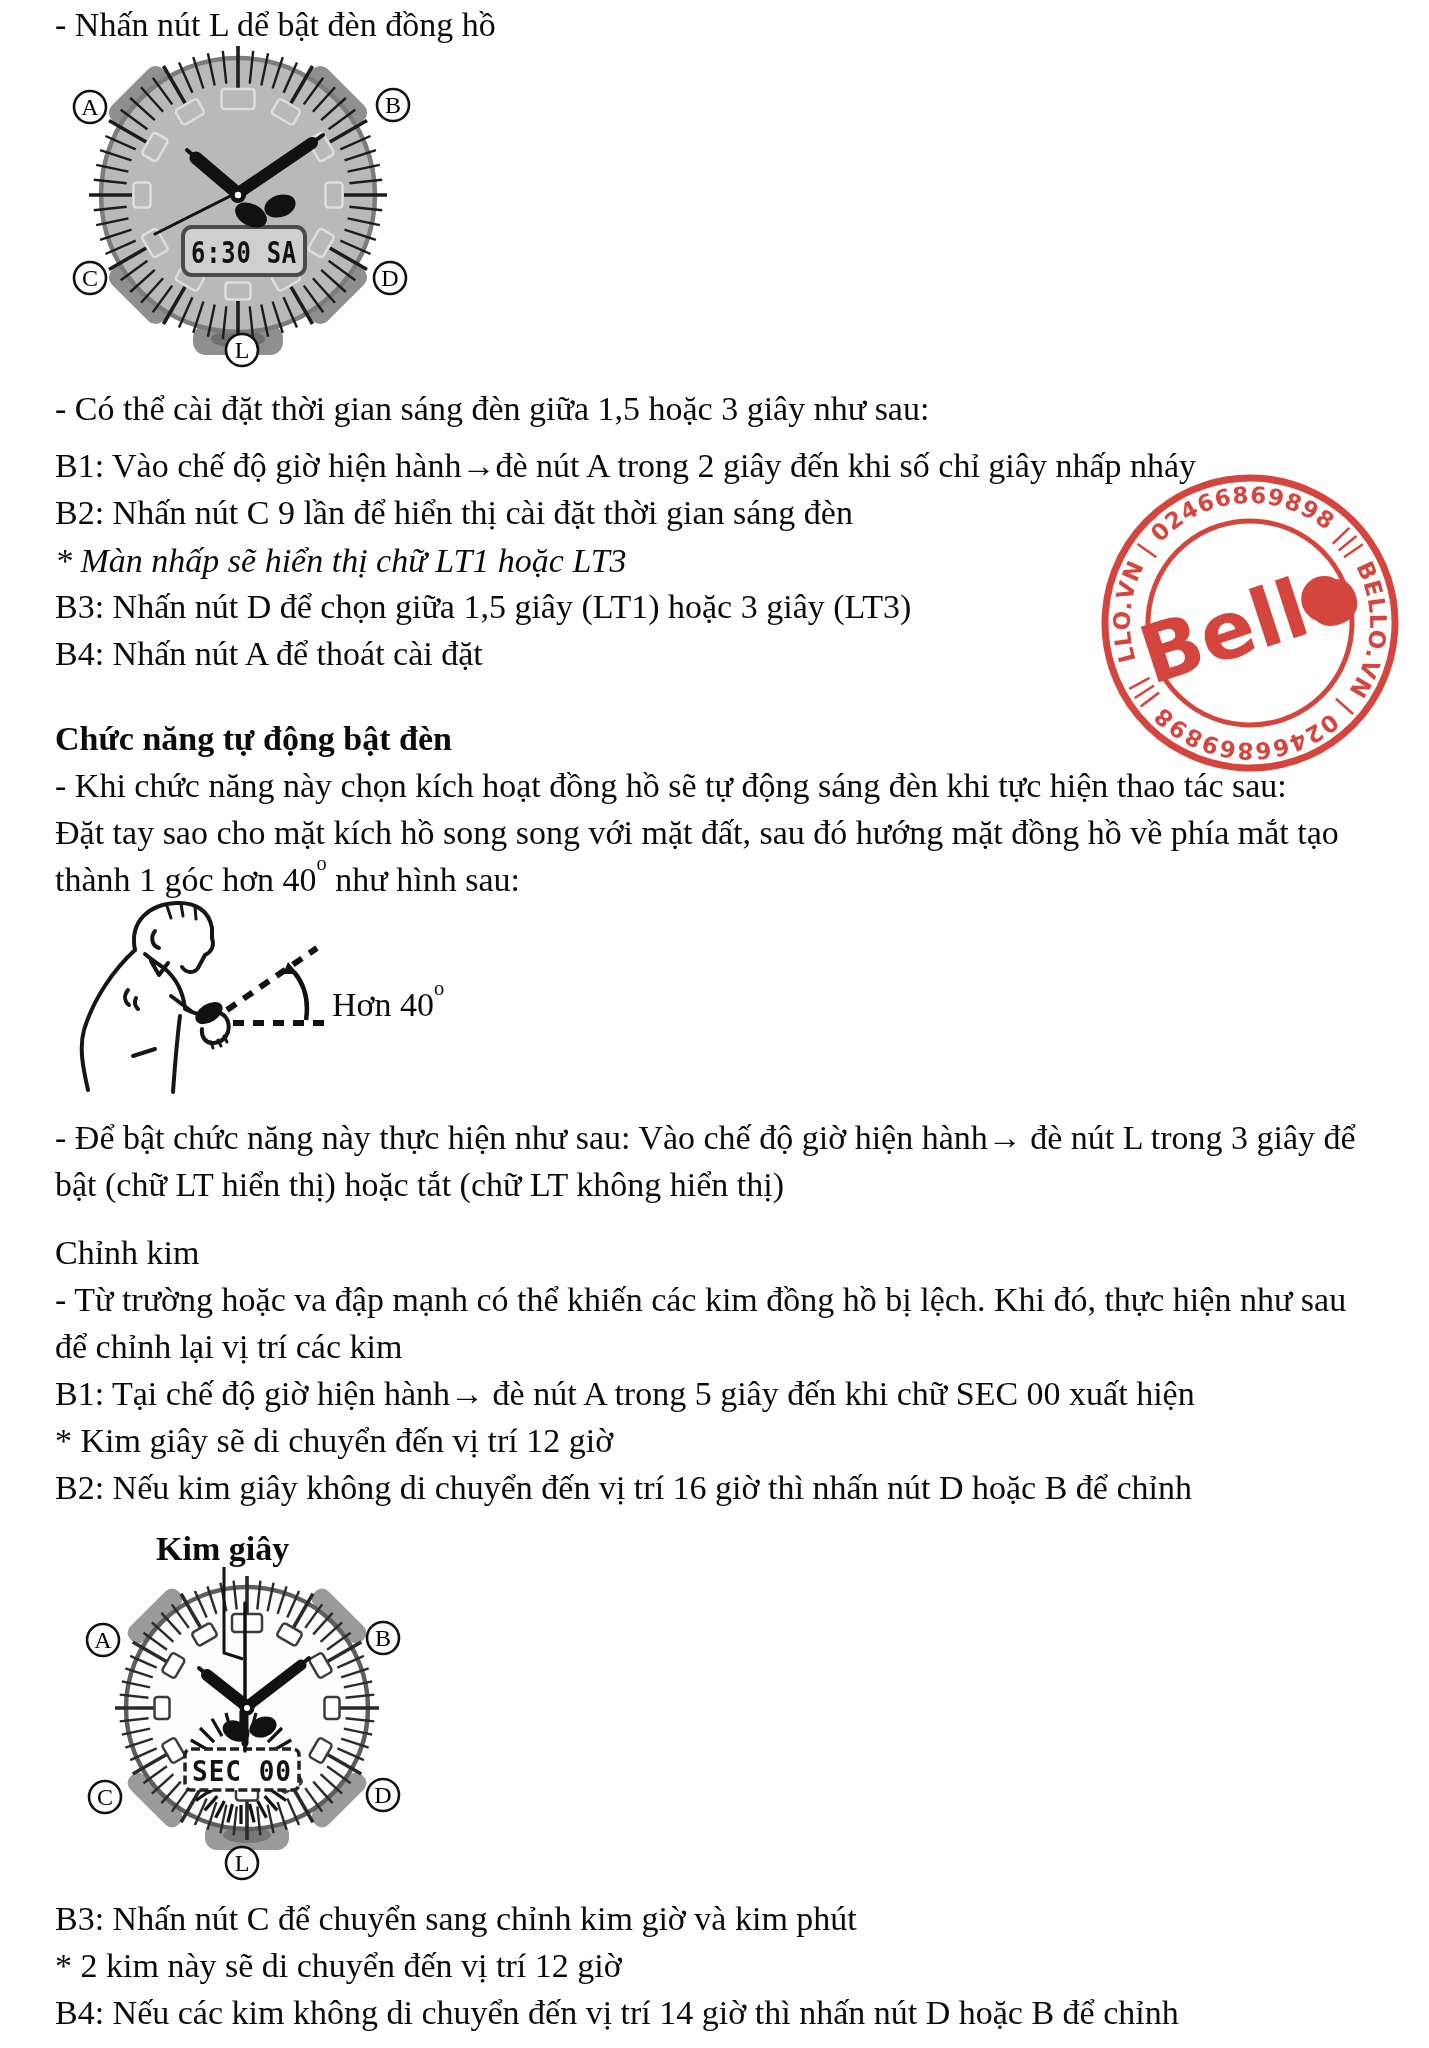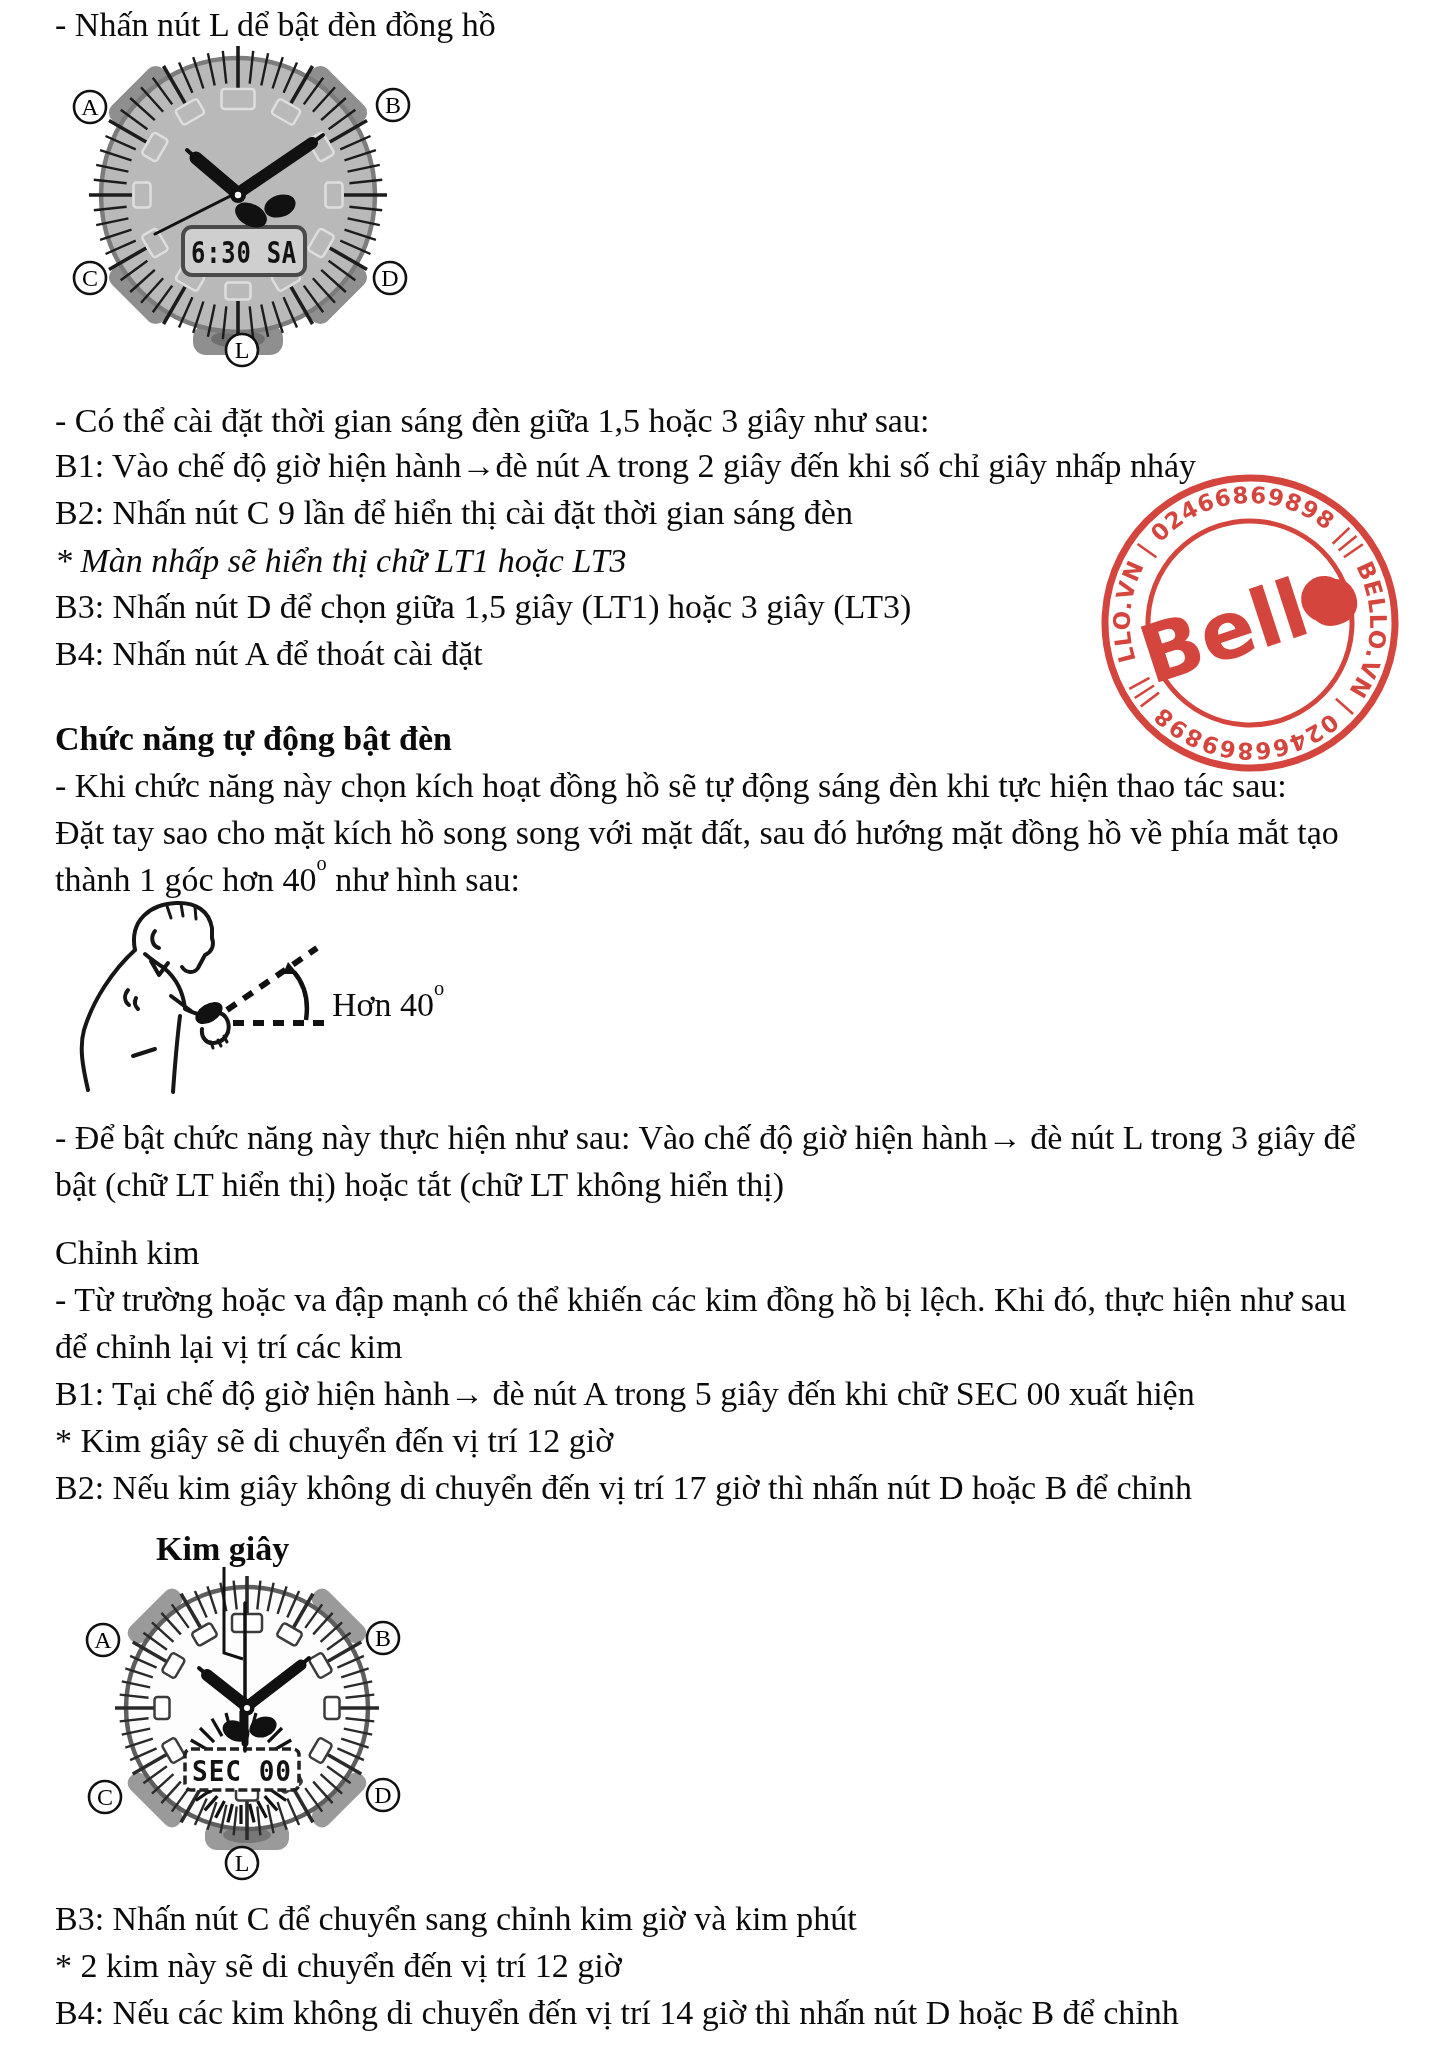--- a/index.html
+++ b/index.html
@@ -15,21 +15,21 @@
   .italic{font-style:italic;}
   .line sup{font-size:60%;position:relative;top:-0.45em;line-height:0;}
   .abs{position:absolute;}
   #stamp{mix-blend-mode:multiply;opacity:0.9;}
 </style>
 </head>
 <body>
 
 <div class="line" style="top:4px">- Nhấn nút L dể bật đèn đồng hồ</div>
 
-<div class="line" style="top:400px">- Có thể cài đặt thời gian sáng đèn giữa 1,5 hoặc 3 giây như sau:</div>
+<div class="line" style="top:388px">- Có thể cài đặt thời gian sáng đèn giữa 1,5 hoặc 3 giây như sau:</div>
 <div class="line" style="top:445px">B1: Vào chế độ giờ hiện hành→đè nút A trong 2 giây đến khi số chỉ giây nhấp nháy</div>
 <div class="line" style="top:492px">B2: Nhấn nút C 9 lần để hiển thị cài đặt thời gian sáng đèn</div>
 <div class="line italic" style="top:540px">* Màn nhấp sẽ hiển thị chữ LT1 hoặc LT3</div>
 <div class="line" style="top:586px">B3: Nhấn nút D để chọn giữa 1,5 giây (LT1) hoặc 3 giây (LT3)</div>
 <div class="line" style="top:633px">B4: Nhấn nút A để thoát cài đặt</div>
 
 <div class="line bold" style="top:718px">Chức năng tự động bật đèn</div>
 <div class="line" style="top:765px">- Khi chức năng này chọn kích hoạt đồng hồ sẽ tự động sáng đèn khi tực hiện thao tác sau:</div>
 <div class="line" style="top:812px">Đặt tay sao cho mặt kích hồ song song với mặt đất, sau đó hướng mặt đồng hồ về phía mắt tạo</div>
 <div class="line" style="top:859px"><span>thành 1 góc hơn 40</span><sup>o</sup><span> như hình sau:</span></div>
@@ -37,21 +37,21 @@
 <div class="line" style="left:332px;top:984px"><span>Hơn 40</span><sup>o</sup></div>
 
 <div class="line" style="top:1117px">- Để bật chức năng này thực hiện như sau: Vào chế độ giờ hiện hành→ đè nút L trong 3 giây để</div>
 <div class="line" style="top:1164px">bật (chữ LT hiển thị) hoặc tắt (chữ LT không hiển thị)</div>
 
 <div class="line" style="top:1232px">Chỉnh kim</div>
 <div class="line" style="top:1279px">- Từ trường hoặc va đập mạnh có thể khiến các kim đồng hồ bị lệch. Khi đó, thực hiện như sau</div>
 <div class="line" style="top:1326px">để chỉnh lại vị trí các kim</div>
 <div class="line" style="top:1373px">B1: Tại chế độ giờ hiện hành→ đè nút A trong 5 giây đến khi chữ SEC 00 xuất hiện</div>
 <div class="line" style="top:1420px">* Kim giây sẽ di chuyển đến vị trí 12 giờ</div>
-<div class="line" style="top:1467px">B2: Nếu kim giây không di chuyển đến vị trí 17 giờ thì nhấn nút D hoặc B để chỉnh</div>
+<div class="line" style="top:1467px">B2: Nếu kim giây không di chuyển đến vị trí 16 giờ thì nhấn nút D hoặc B để chỉnh</div>
 
 <div class="line bold" style="left:156px;top:1528px">Kim giây</div>
 
 <div class="line" style="top:1898px">B3: Nhấn nút C để chuyển sang chỉnh kim giờ và kim phút</div>
 <div class="line" style="top:1945px">* 2 kim này sẽ di chuyển đến vị trí 12 giờ</div>
 <div class="line" style="top:1992px">B4: Nếu các kim không di chuyển đến vị trí 14 giờ thì nhấn nút D hoặc B để chỉnh</div>
 
 <svg class="abs" style="left:48px;top:42px" width="380" height="333" viewBox="0 0 380 333">
   <g fill="#8f8f8f">
     <rect x="54" y="42" width="72" height="22" rx="10" transform="rotate(-45 90 53)"></rect>

